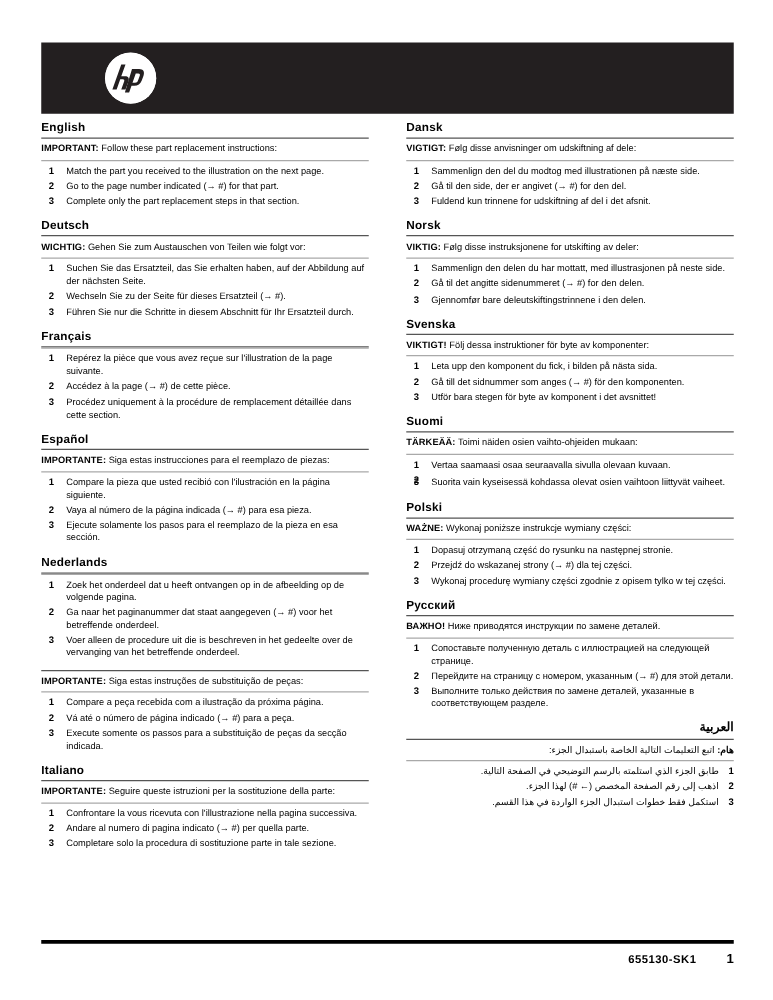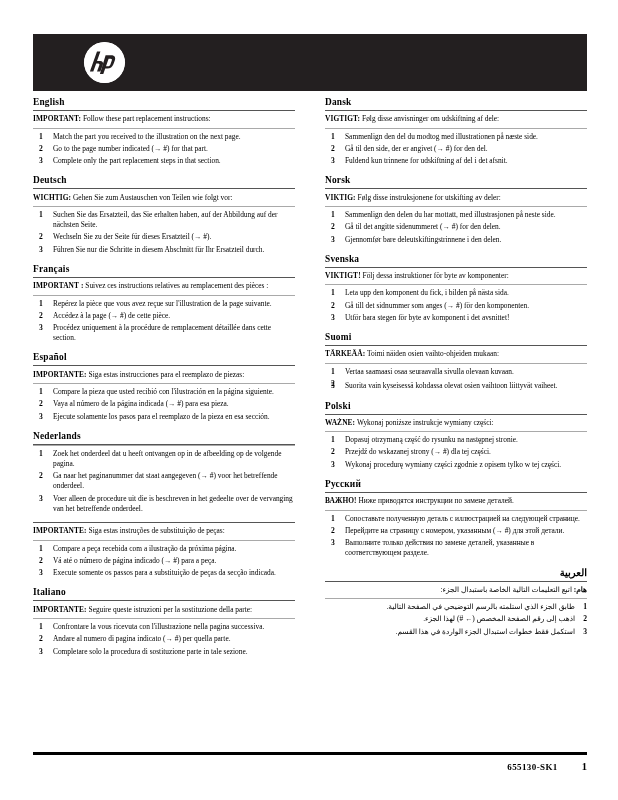--- a/index.html
+++ b/index.html
@@ -16,21 +16,20 @@
     position: relative;
     overflow: hidden;
   }
 
   .page {
     position: absolute;
     left: 0; top: 0;
     width: 618px;
     height: 776px;
     padding: 12px;
-    font-family: Liberation Serif, serif;
   }
 
   
   .header-banner {
     position: absolute;
     left: 33px;
     top: 34px;
     width: 554px;
     height: 57px;
     background: #231f20;
@@ -196,21 +195,20 @@
           <div class="rule-thin"></div>
           <div class="steps">
             <div class="step"><span class="num">1</span><span>Suchen Sie das Ersatzteil, das Sie erhalten haben, auf der Abbildung auf der nächsten Seite.</span></div>
             <div class="step"><span class="num">2</span><span>Wechseln Sie zu der Seite für dieses Ersatzteil (→ #).</span></div>
             <div class="step"><span class="num">3</span><span>Führen Sie nur die Schritte in diesem Abschnitt für Ihr Ersatzteil durch.</span></div>
           </div>
         </div>
         <div class="lang-block">
           <div class="lang-title">Français</div>
           <div class="rule-mid"></div>
-          <div class="important-line"><span class="lead">IMPORTANT :</span><span> Suivez ces instructions relatives au remplacement des pièces :</span></div>
           <div class="rule-thin"></div>
           <div class="steps">
             <div class="step"><span class="num">1</span><span>Repérez la pièce que vous avez reçue sur l'illustration de la page suivante.</span></div>
             <div class="step"><span class="num">2</span><span>Accédez à la page (→ #) de cette pièce.</span></div>
             <div class="step"><span class="num">3</span><span>Procédez uniquement à la procédure de remplacement détaillée dans cette section.</span></div>
           </div>
         </div>
         <div class="lang-block">
           <div class="lang-title">Español</div>
           <div class="rule-mid"></div>

